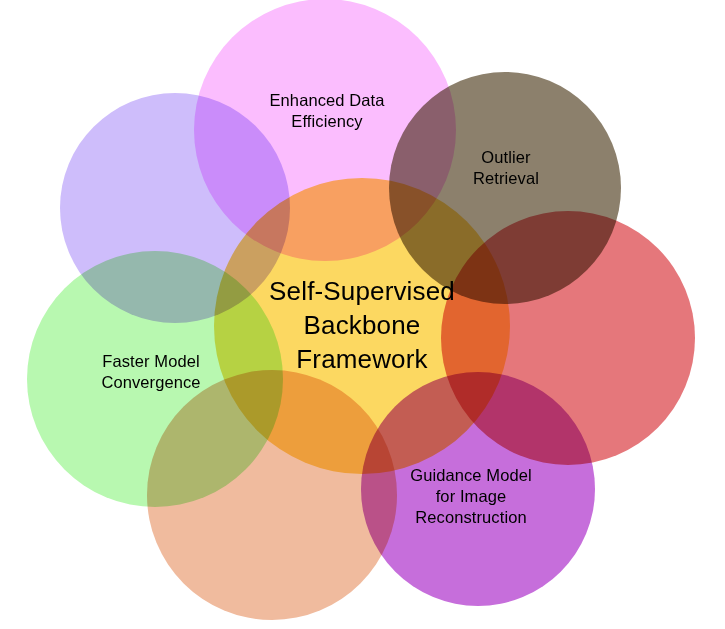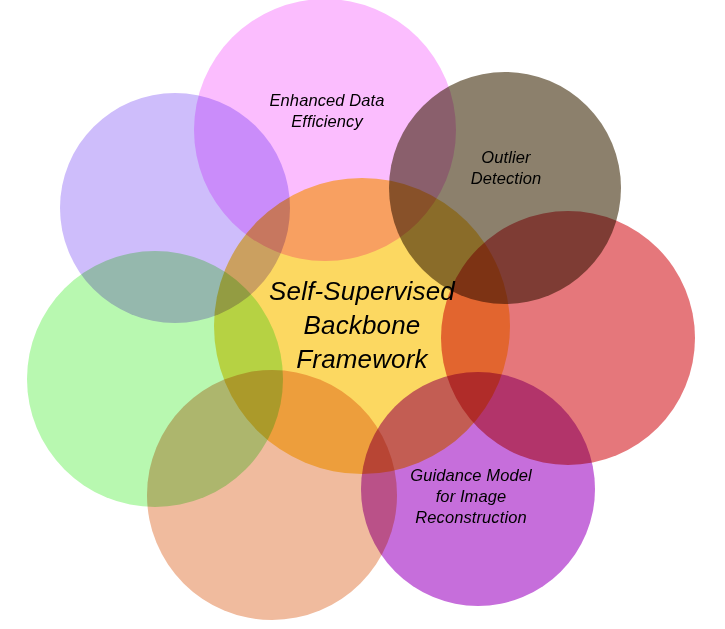--- a/index.html
+++ b/index.html
@@ -30,21 +30,20 @@
   .petal-circle {
     mix-blend-mode: multiply;
   }
   .label-layer {
     position: absolute;
     left: 0;
     top: 0;
     width: 725px;
     height: 629px;
     pointer-events: none;
-    font-style: italic;
   }
   .node-label {
     position: absolute;
     text-align: center;
     color: #000000;
     line-height: 1.26;
     white-space: pre;
     transform: translate(-50%, -50%);
     -webkit-font-smoothing: antialiased;
   }
@@ -76,22 +75,24 @@
       </g>
     <g id="center-group">
         <circle cx="362" cy="326" r="148" fill="#fcd861" class="petal-circle"></circle>
       </g>
   </svg>
 
   <div class="label-layer" id="label-layer">
       <div class="node-label petal-label" style="left: 327px; top: 111px;">Enhanced Data
 Efficiency</div>
       <div class="node-label petal-label" style="left: 506px; top: 168px;">Outlier
-Detection</div>
+Retrieval</div>
       <div class="node-label petal-label" style="left: 471px; top: 496px;">Guidance Model
 for Image
 Reconstruction</div>
+      <div class="node-label petal-label" style="left: 151px; top: 372px;">Faster Model
+Convergence</div>
       <div class="node-label center-label" style="left: 362px; top: 326px;">Self-Supervised
 Backbone
 Framework</div>
     </div>
 
 </div>
 
 </body></html>

